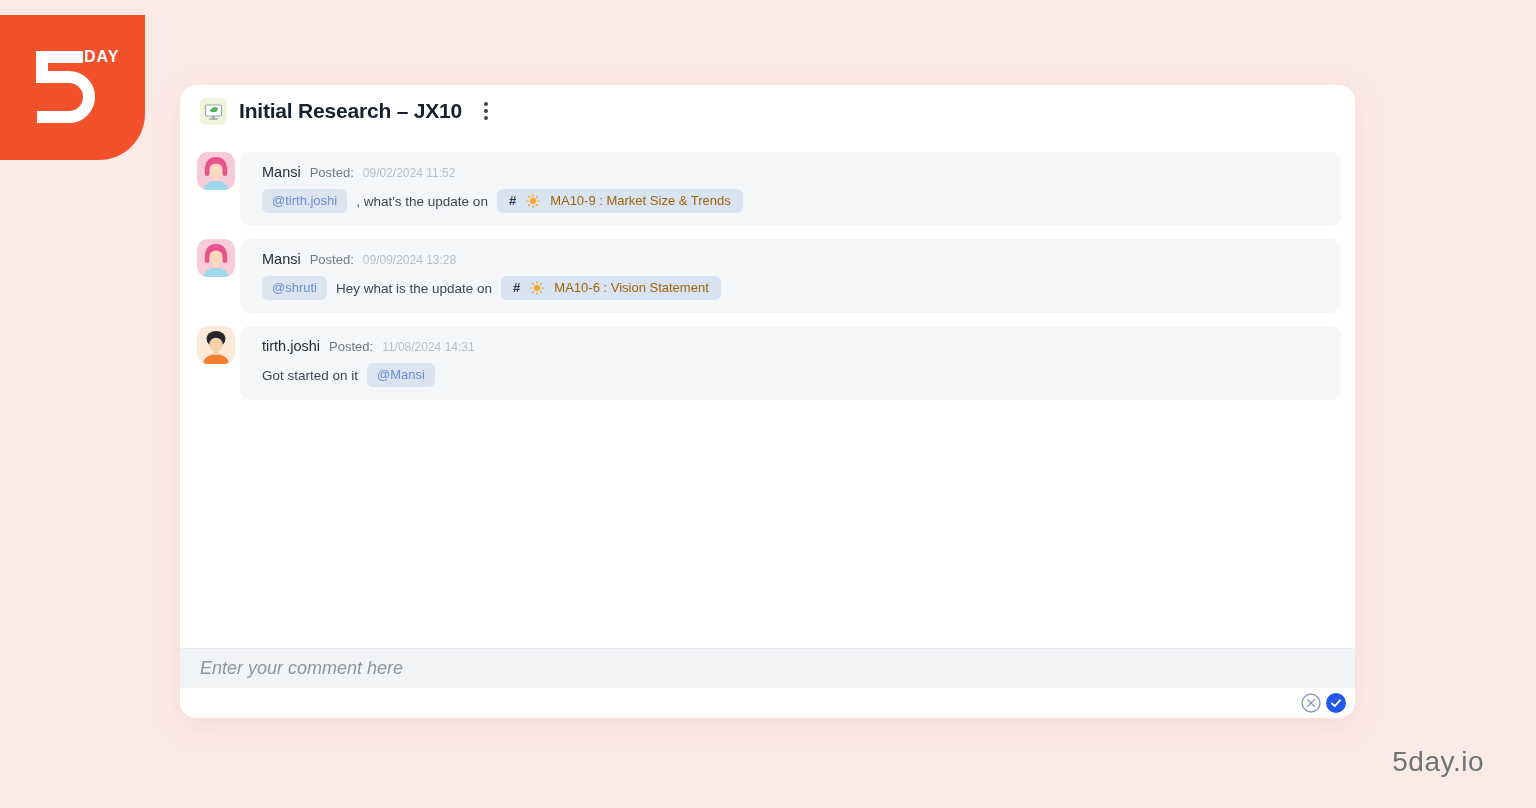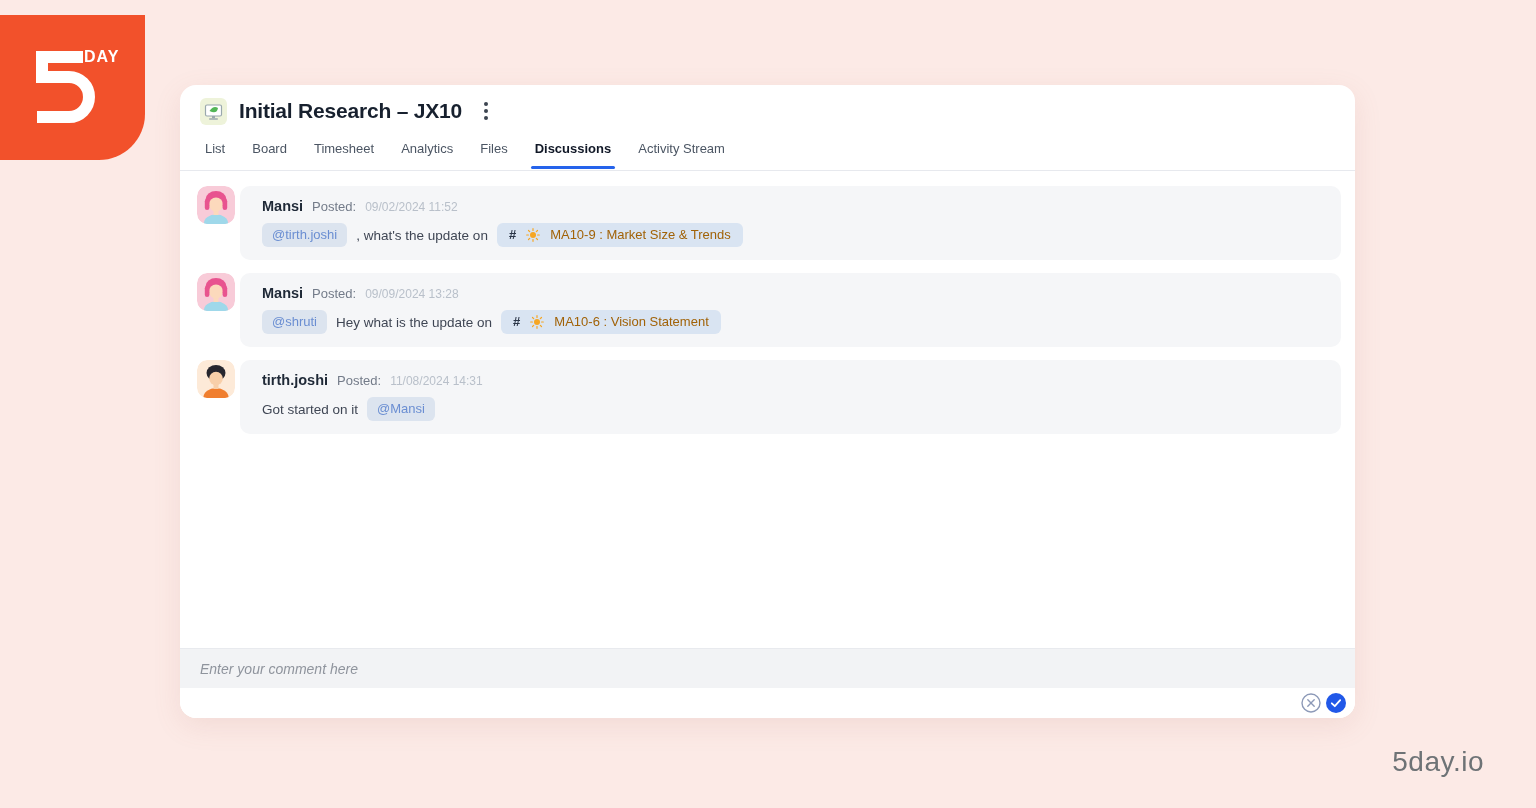--- a/index.html
+++ b/index.html
@@ -72,21 +72,21 @@
   
   .messages { flex:1 1 auto; padding:15px 14px 0 17px; overflow:hidden; }
   .msg-row { display:flex; align-items:flex-start; margin-bottom:13px; }
   .avatar { width:38px; height:38px; flex:0 0 38px; border-radius:10px; overflow:hidden; }
   .msg-card {
     flex:1; margin-left:5px;
     background:#f5f6f8; border-radius:10px;
     padding:12px 22px 13px;
   }
   .msg-head { display:flex; align-items:baseline; gap:9px; }
-  .author { font-size:14.5px; font-weight:700; color:#1f2937; }
+  .author { font-size:14.5px; font-weight:400; color:#1f2937; }
   .posted-label { font-size:13px; color:#737b89; }
   .posted-date { font-size:12px; color:#b9c0ca; }
   .msg-body {
     margin-top:9px; display:flex; align-items:center; gap:9px;
     font-size:13.5px; color:#3f4654;
   }
   .pill {
     background:#dce4ef; color:#6a8ed2;
     padding:4px 10px; border-radius:6px; font-size:13px;
     cursor:pointer; line-height:16px;
@@ -102,21 +102,21 @@
 
   
   .composer {
     flex:0 0 40px; height:40px;
     background:#f2f3f5; border-top:1px solid #e8eaee;
     display:flex; align-items:center; padding:0 20px;
   }
   .composer input {
     width:100%; background:transparent; border:none; outline:none;
     font-family:"Liberation Sans", sans-serif;
-    font-size:14px; font-style:italic; color:#5c6270;
+    font-size:18px; font-style:italic; color:#5c6270;
   }
   .composer input::placeholder { color:#8f949d; font-style:italic; opacity:1; }
   .composer-actions {
     flex:0 0 30px; height:30px; background:#ffffff;
     display:flex; align-items:center; justify-content:flex-end;
     gap:5px; padding:0 9px;
   }
   .round-btn {
     width:20px; height:20px; border:none; background:transparent;
     padding:0; cursor:pointer; display:flex; align-items:center; justify-content:center;
@@ -145,29 +145,20 @@
       <rect x="9" y="20.2" width="9" height="1.6" rx="0.8" fill="#9aa8ad"></rect>
     </svg>
     <div class="page-title">Initial Research – JX10</div>
     <div class="dots">
         <i></i>
         <i></i>
         <i></i>
       </div>
   </div>
 
-  <div class="tabs">
-    <div class="tab">List</div>
-    <div class="tab">Board</div>
-    <div class="tab">Timesheet</div>
-    <div class="tab">Analytics</div>
-    <div class="tab">Files</div>
-    <div class="tab active">Discussions</div>
-    <div class="tab">Activity Stream</div>
-  </div>
 
   <div class="messages">
 
     <div class="msg-row">
       <div class="avatar">
         <svg width="38" height="38" viewBox="0 0 38 38">
           <rect width="38" height="38" rx="10" fill="#f8cbd8"></rect>
           <ellipse cx="19" cy="37" rx="12" ry="8.5" fill="#9fd8ea"></ellipse>
           <rect x="16.5" y="24" width="5" height="5" fill="#fcd9bc"></rect>
           <ellipse cx="19" cy="13.5" rx="10.5" ry="8.5" fill="#e8538f"></ellipse>

